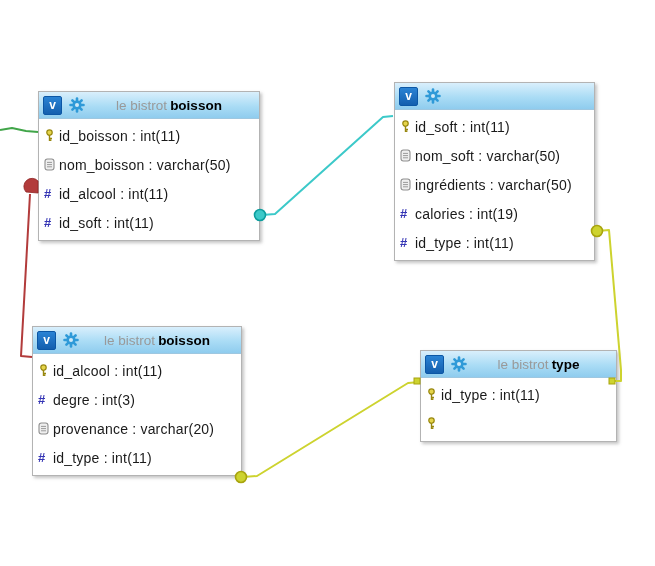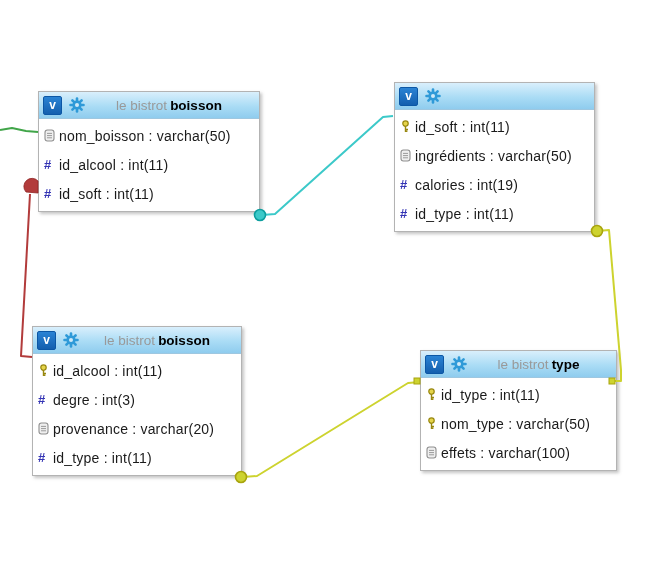--- a/index.html
+++ b/index.html
@@ -62,20 +62,29 @@
               <line x1="1.5" y1="8" x2="14.5" y2="8"></line>
               <line x1="3.4" y1="3.4" x2="12.6" y2="12.6"></line>
               <line x1="12.6" y1="3.4" x2="3.4" y2="12.6"></line>
             </g>
             <circle cx="8" cy="8" r="4.6" fill="#2f9ad8"></circle>
             <circle cx="8" cy="8" r="2" fill="#cfe9f8"></circle>
           </svg></span>
       <span class="title"><span class="schema">le bistrot</span><span class="tname">boisson</span></span>
     </div>
     <div class="pmd-fields">
+    <div class="field-row">
+      <span class="ficon">
+            <svg width="11" height="13" viewBox="0 0 11 13">
+              <circle cx="5.5" cy="3.6" r="2.7" fill="#e5d44a" stroke="#98870e" stroke-width="1.2"></circle>
+              <path d="M5.5 6.3 V12 M5.5 9.5 H8 M5.5 11.2 H7.4" stroke="#98870e" stroke-width="1.4" fill="none"></path>
+            </svg>
+          </span>
+      <span class="flabel">id_boisson : int(11)</span>
+    </div>
 
     <div class="field-row">
       <span class="ficon">
             <svg width="11" height="13" viewBox="0 0 11 13">
               <rect x="1" y="1" width="9" height="11" rx="2.4" fill="#efefef" stroke="#8f8f8f" stroke-width="1.1"></rect>
               <path d="M3 4.4 H8 M3 6.6 H8 M3 8.8 H8" stroke="#9a9a9a" stroke-width="1" fill="none"></path>
             </svg>
           </span>
       <span class="flabel">nom_boisson : varchar(50)</span>
     </div>
@@ -114,20 +123,29 @@
     <div class="field-row">
       <span class="ficon">
             <svg width="11" height="13" viewBox="0 0 11 13">
               <circle cx="5.5" cy="3.6" r="2.7" fill="#e5d44a" stroke="#98870e" stroke-width="1.2"></circle>
               <path d="M5.5 6.3 V12 M5.5 9.5 H8 M5.5 11.2 H7.4" stroke="#98870e" stroke-width="1.4" fill="none"></path>
             </svg>
           </span>
       <span class="flabel">id_soft : int(11)</span>
     </div>
 
+    <div class="field-row">
+      <span class="ficon">
+            <svg width="11" height="13" viewBox="0 0 11 13">
+              <rect x="1" y="1" width="9" height="11" rx="2.4" fill="#efefef" stroke="#8f8f8f" stroke-width="1.1"></rect>
+              <path d="M3 4.4 H8 M3 6.6 H8 M3 8.8 H8" stroke="#9a9a9a" stroke-width="1" fill="none"></path>
+            </svg>
+          </span>
+      <span class="flabel">nom_soft : varchar(50)</span>
+    </div>
 
     <div class="field-row">
       <span class="ficon">
             <svg width="11" height="13" viewBox="0 0 11 13">
               <rect x="1" y="1" width="9" height="11" rx="2.4" fill="#efefef" stroke="#8f8f8f" stroke-width="1.1"></rect>
               <path d="M3 4.4 H8 M3 6.6 H8 M3 8.8 H8" stroke="#9a9a9a" stroke-width="1" fill="none"></path>
             </svg>
           </span>
       <span class="flabel">ingrédients : varchar(50)</span>
     </div>
@@ -227,28 +245,18 @@
       <span class="flabel">id_type : int(11)</span>
     </div>
 
     <div class="field-row">
       <span class="ficon">
             <svg width="11" height="13" viewBox="0 0 11 13">
               <circle cx="5.5" cy="3.6" r="2.7" fill="#e5d44a" stroke="#98870e" stroke-width="1.2"></circle>
               <path d="M5.5 6.3 V12 M5.5 9.5 H8 M5.5 11.2 H7.4" stroke="#98870e" stroke-width="1.4" fill="none"></path>
             </svg>
           </span>
-      <span class="flabel">nom_type : varchar(50)</span>
-    </div>
-
-    <div class="field-row">
-      <span class="ficon">
-            <svg width="11" height="13" viewBox="0 0 11 13">
-              <rect x="1" y="1" width="9" height="11" rx="2.4" fill="#efefef" stroke="#8f8f8f" stroke-width="1.1"></rect>
-              <path d="M3 4.4 H8 M3 6.6 H8 M3 8.8 H8" stroke="#9a9a9a" stroke-width="1" fill="none"></path>
-            </svg>
-          </span>
-      <span class="flabel">effets : varchar(100)</span>
-    </div>
+    </div>
+
   </div>
   </div>
 
 </div>
 
 </body></html>

